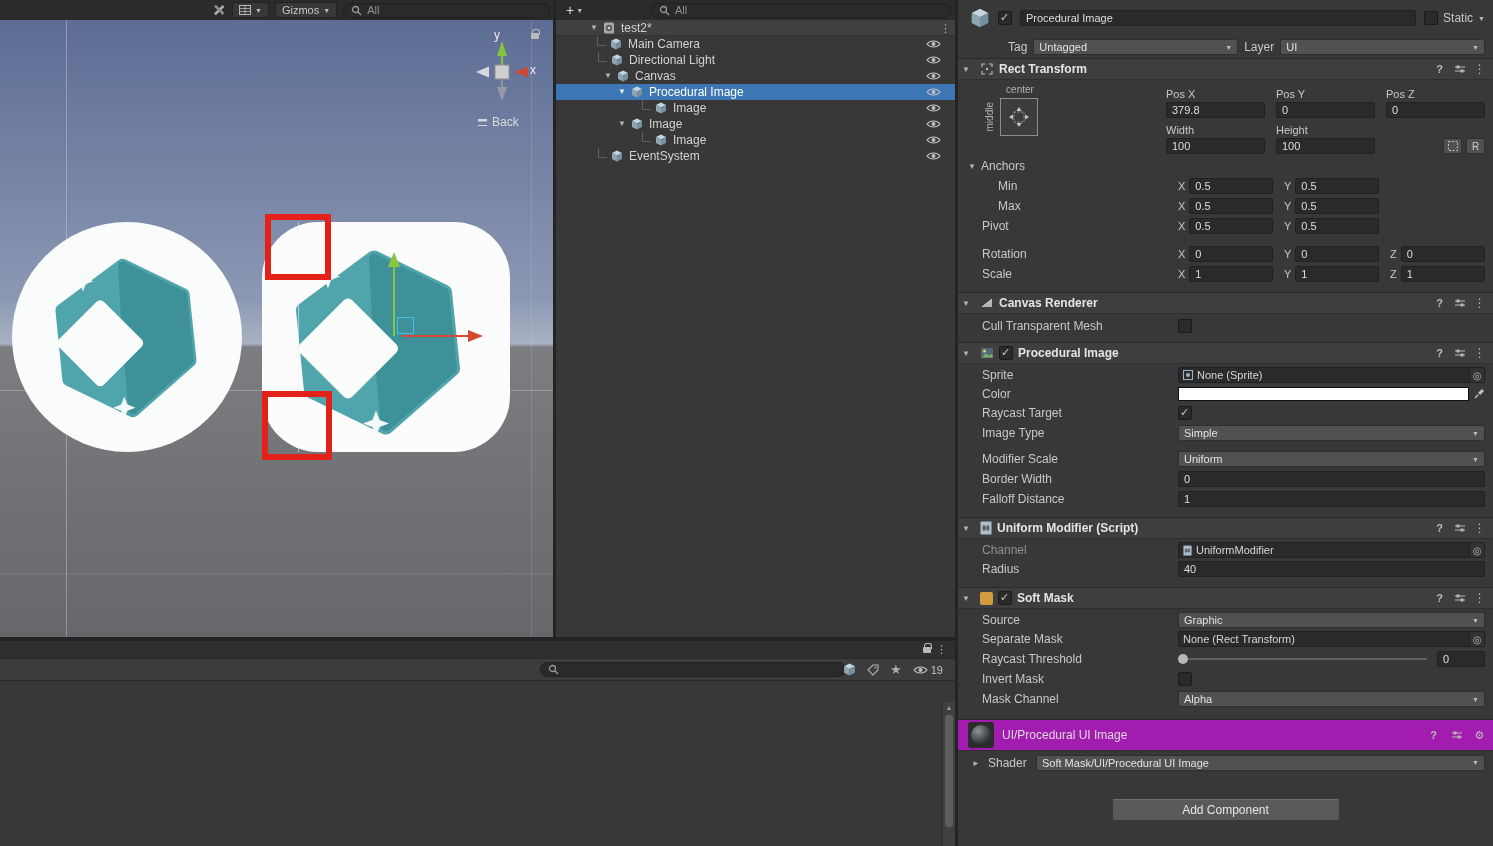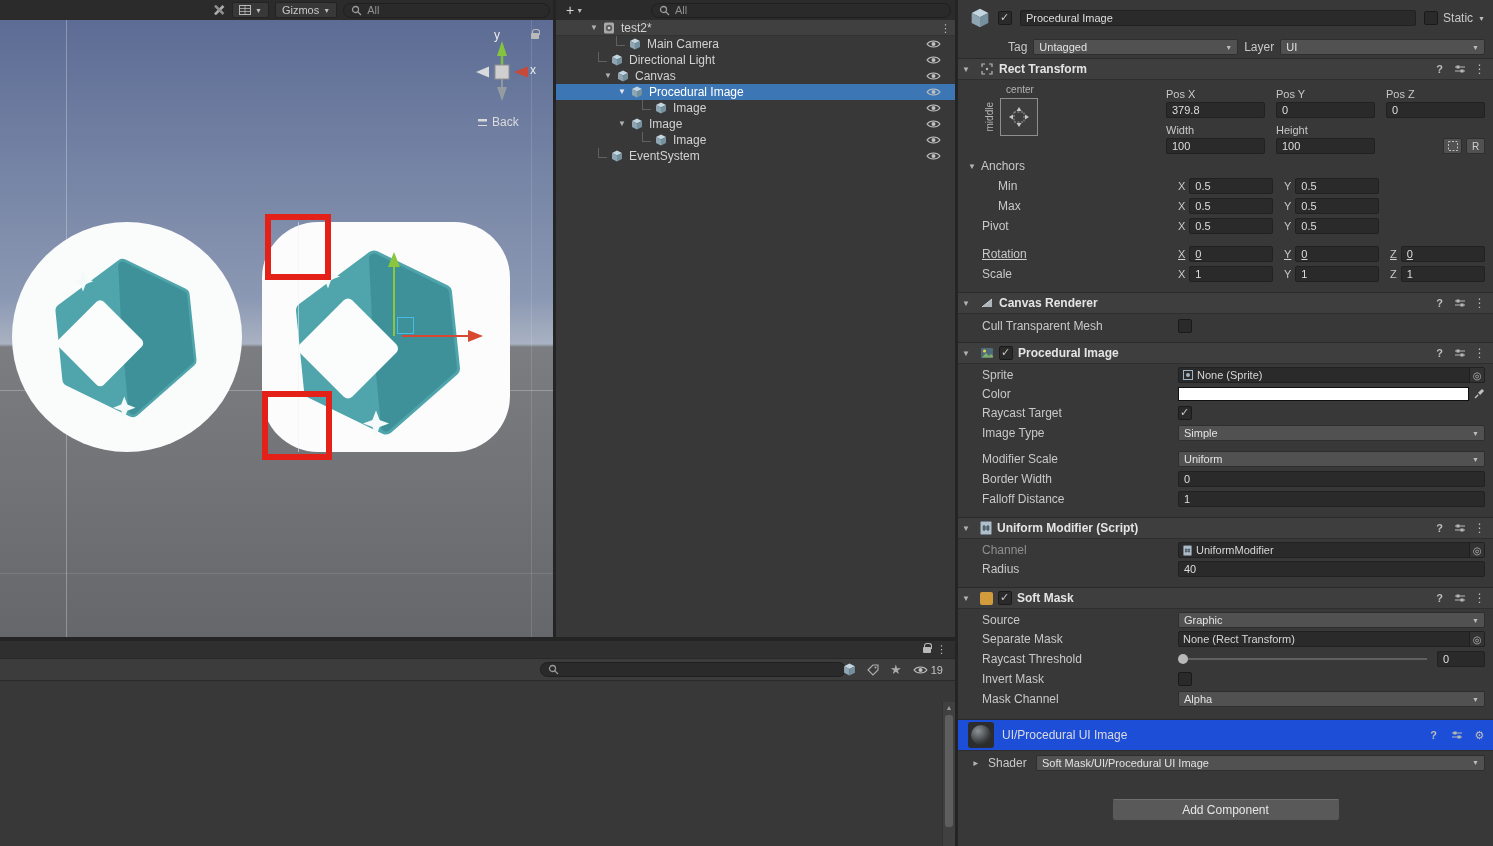--- a/index.html
+++ b/index.html
@@ -118,23 +118,23 @@
           display:flex; align-items:center; gap:4px; padding-left:4px; color:#D6D6D6; font-size:11px;
           overflow:hidden; white-space:nowrap; }
   .picker { margin-left:auto; width:15px; height:14px; display:flex; align-items:center; justify-content:center;
             color:#B8B8B8; font-size:10px; border-left:1px solid #1E1E1E; background:#333; flex-shrink:0; }
   .colorf { flex:1; height:14px; background:#FFFFFF; border:1px solid #101010; }
   .dropper { margin-left:4px; line-height:0; }
   .slidertrack { flex:1; height:2px; background:#606060; position:relative; margin-right:10px; }
   .sliderknob { position:absolute; left:0; top:-4px; width:10px; height:10px; border-radius:50%; background:#B8B8B8; }
   .smallf { width:48px; flex:none !important; }
   .dim { color:#8F8F8F; }
-  .mt6 { margin-top:6px; } .mt8 { margin-top:8px;text-decoration:underline; } .pb8 { padding-bottom:8px; } .pt2 { padding-top:2px; }
+  .mt6 { margin-top:6px; } .mt8 { margin-top:8px; } .pb8 { padding-bottom:8px; } .pt2 { padding-top:2px; }
   .mhead { height:32px; display:flex; align-items:center; gap:8px; padding:0 6px 0 10px;
-           background:#1d4ed8; border-top:1px solid #2A2A2A; border-bottom:1px solid #2E2E2E; margin-top:10px; }
+           background:#a21caf; border-top:1px solid #2A2A2A; border-bottom:1px solid #2E2E2E; margin-top:10px; }
   .sphere { width:26px; height:26px; border-radius:3px; background:#2C2C2C; position:relative; flex-shrink:0; }
   .sphere::after { content:""; position:absolute; inset:3px; border-radius:50%;
                    background:radial-gradient(circle at 35% 30%, #8d9399, #3a3d40 60%, #141517); }
   .shader-row { display:flex; align-items:center; gap:8px; padding:3px 8px 0 12px; height:20px; }
   .shader-row .fold { width:10px; }
   .shlbl { color:#C8C8C8; width:40px; }
   .addcomp { display:block; margin:28px auto 0; width:228px; height:22px; background:#595959;
              border:1px solid #393939; border-top-color:#6E6E6E; border-radius:3px; color:#E6E6E6;
              text-align:center; line-height:20px; font-size:12px; }
   .static-wrap { display:flex; align-items:center; gap:5px; color:#C8C8C8; }
@@ -321,21 +321,21 @@
       <span class="fold">▼</span>
       <span class="hicon">
           <svg width="12" height="12">
             <use href="#i-scene"></use>
           </svg>
         </span>
       <span class="bold">test2*</span>
       <span class="hkebab">⋮</span>
     </div>
 
-    <div class="hrow" style="padding-left:60px">
+    <div class="hrow" style="padding-left:41px">
       <span class="conn"></span>
       <span class="hicon">
           <svg width="12" height="12">
             <use href="#i-cube"></use>
           </svg>
         </span>
       <span>Main Camera</span>
       <span class="eyebtn"><svg width="15" height="10">
             <use href="#i-eye"></use>
           </svg></span>

